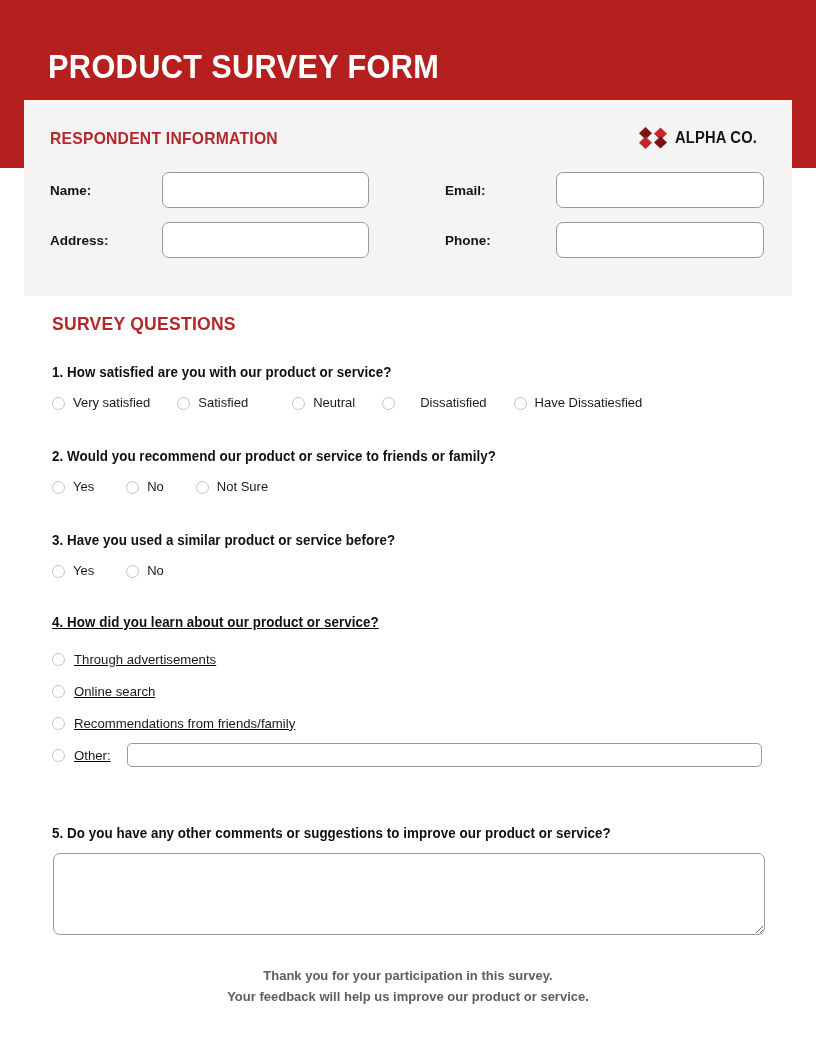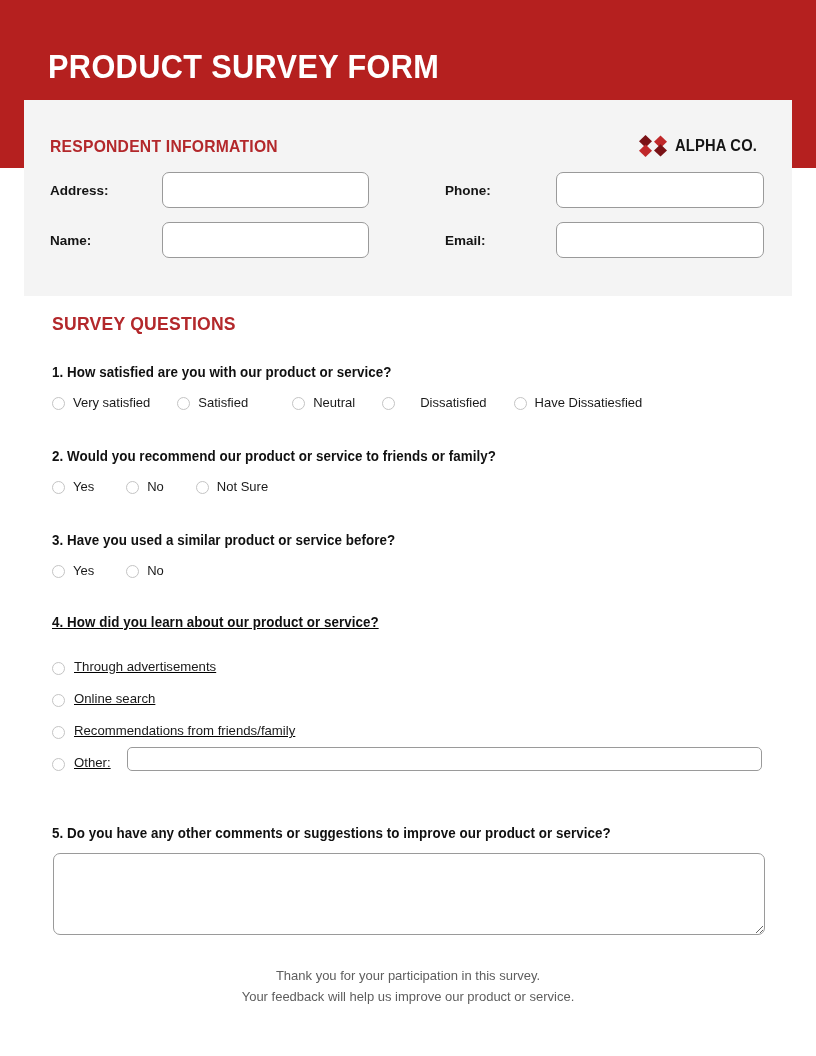--- a/index.html
+++ b/index.html
@@ -51,21 +51,21 @@
     left: 24px;
     top: 100px;
     width: 768px;
     height: 196px;
     background: #f4f4f4;
   }
 
   .panel-head {
     position: absolute;
     left: 0;
-    top: 12px;
+    top: 4px;
     width: 768px;
     height: 66px;
     padding-left: 33px;
   }
 
   .section-title {
     position: absolute;
     left: 26px;
     top: 24px;
     font-family: "Liberation Sans Narrow", "Liberation Sans", sans-serif;
@@ -206,21 +206,21 @@
     line-height: 17px;
     color: #1a1a1a;
     font-weight: 400;
     transform: scaleX(0.97);
     transform-origin: left center;
   }
 
   .opt-col { margin-top: 12px; }
   .opt-stack-item {
     display: flex;
-    align-items: flex-end;
+    align-items: center;
     gap: 9px;
     height: 32px;
   }
 
   .other-input {
     background: #ffffff;
     border: 1px solid #9a9a9a;
     border-radius: 5px;
     height: 24px;
     width: 635px;
@@ -240,21 +240,21 @@
   
   .footer-note {
     position: absolute;
     left: 0;
     width: 816px;
     text-align: center;
     font-size: 13px;
     line-height: 21px;
     color: #5e5e5e;
   }
-  .footer-note div { white-space: nowrap; }
+  .footer-note div { white-space: nowrap; font-weight: bold; }
 
   .footer-rule {
     position: absolute;
     left: 48px;
     top: 1026px;
     width: 720px;
     height: 3px;
     background: #9e2020;
   }
 </style>
@@ -278,33 +278,33 @@
           <polygon points="7.5,10.6 14,16.8 7.5,23 1,16.8" fill="#c0282a"></polygon>
           <polygon points="22.5,10.2 29,16.4 22.5,22.6 16,16.4" fill="#7a1216"></polygon>
         </svg>
         <span class="logo-text">ALPHA CO.</span>
       </div>
     </div>
 
     <div class="field-grid">
 
       <div class="field-row">
+        <div class="field-label lbl-name">Name:</div>
+        <input class="text-box box-left" type="text" placeholder="" style="">
+        <div class="field-label lbl-email">Email:</div>
+        <input class="text-box box-right" type="text" placeholder="" style="">
+      </div>
+
+      <div class="field-row">
         <div class="field-label lbl-address">Address:</div>
         <input class="text-box box-left" type="text" placeholder="" style="">
         <div class="field-label lbl-phone">Phone:</div>
         <input class="text-box box-right" type="text" placeholder="" style="">
       </div>
 
-      <div class="field-row">
-        <div class="field-label lbl-name">Name:</div>
-        <input class="text-box box-left" type="text" placeholder="" style="">
-        <div class="field-label lbl-email">Email:</div>
-        <input class="text-box box-right" type="text" placeholder="" style="">
-      </div>
-
     </div>
   </div>
 
   <div class="survey-area">
 
     <div class="survey-heading">SURVEY QUESTIONS</div>
 
     <div class="q-block" style="top:68px;">
       <div class="q-text">1. How satisfied are you with our product or service?</div>
       <div class="opt-row">

